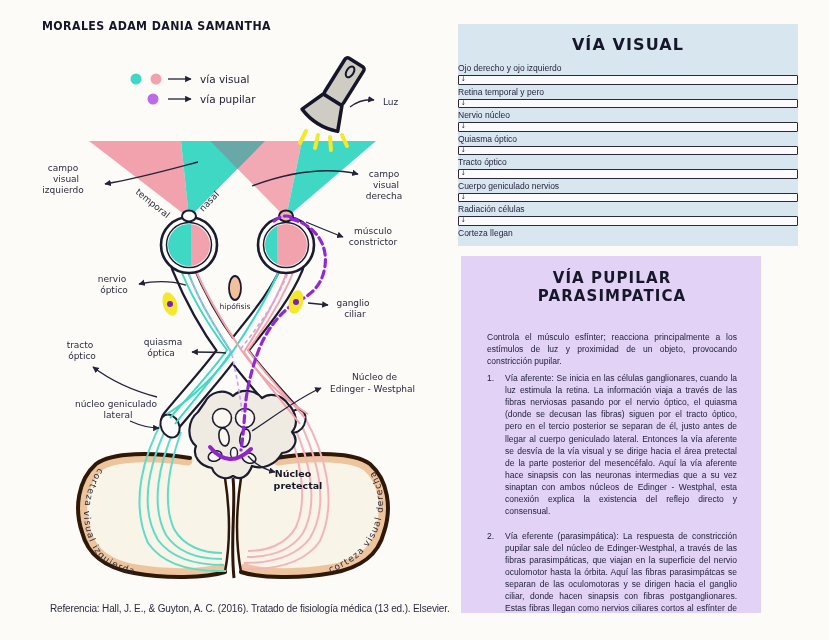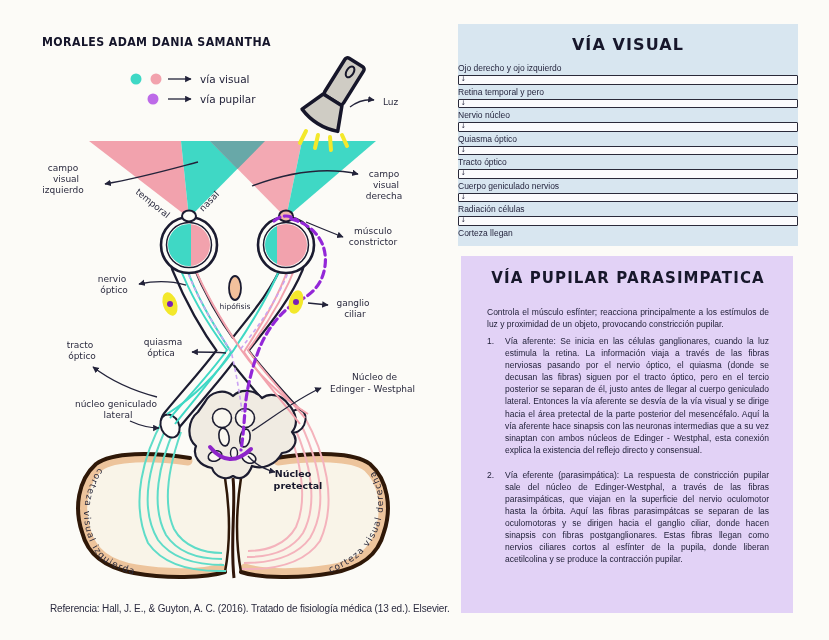--- a/index.html
+++ b/index.html
@@ -1,42 +1,42 @@
 <!DOCTYPE html>
 <html><head>
 <meta charset="utf-8">
 <style>
   html,body{margin:0;padding:0;}
   body{width:829px;height:640px;position:relative;background:#fcfbf7;overflow:hidden;
        font-family:"DejaVu Sans",sans-serif;}
-  .author{position:absolute;left:42px;top:36px;font-size:11px;font-weight:700;
+  .author{position:absolute;left:42px;top:20px;font-size:11px;font-weight:700;
           letter-spacing:.4px;color:#15152a;transform:scaleY(1.05);}
   .reference{position:absolute;left:50px;top:603px;width:402px;font-size:10px;
              letter-spacing:-0.15px;color:#2b2b3f;font-family:"Liberation Sans",sans-serif;}
   svg.diagram{position:absolute;left:0;top:0;}
   .lbl{font-family:"DejaVu Sans",sans-serif;font-size:9px;fill:#2b2b3f;}
   .lbl.small{font-size:7.5px;}
   .lbl.bold{font-weight:700;font-size:9.5px;fill:#17172b;}
   .legendtxt{font-size:10.5px;fill:#23233a;}
   .curvetxt{font-size:9px;fill:#2a2a3c;letter-spacing:1.2px;}
   .panel{position:absolute;box-sizing:border-box;}
   .panel.blue{left:458px;top:24px;width:340px;height:222px;background:#d8e6f0;
               padding-top:11px;}
-  .panel.purple{left:461px;top:256px;width:332px;height:357px;background:#e2d2f6;
+  .panel.purple{left:461px;top:256px;width:300px;height:357px;background:#e2d2f6;
                 padding:13px 24px 8px 26px;overflow:hidden;}
   .ptitle{text-align:center;font-weight:700;font-size:16px;letter-spacing:1.1px;
           color:#17172b;font-family:"DejaVu Sans",sans-serif;}
   .panel.purple .ptitle{font-size:15px;}
   .flow{display:flex;flex-direction:column;gap:2px;margin-top:9px;}
   .stepx{font-size:8.5px;color:#1f1f38;font-family:"Liberation Sans",sans-serif;}
   .arrbox{display:inline-block;border:1px solid #2a2a3a;background:#fbfbfd;font-size:6.5px;
           line-height:7.5px;padding:0 1.5px;border-radius:1px;color:#1f1f38;}
   .pbody{font-family:"Liberation Sans",sans-serif;font-size:8.5px;line-height:1.42;
          color:#1d1d35;text-align:justify;}
-  .intro{margin-top:19px;}
+  .intro{margin-top:26px;}
   .subhead{margin-top:10px;text-decoration:underline;font-weight:700;}
   .numitem{display:flex;margin-top:5px;}
   .numitem .num{width:9px;flex:0 0 9px;margin-right:9px;text-align:left;}
   .numitem.second{margin-top:13px;}
 </style>
 </head>
 <body>
 
 <div class="author">MORALES ADAM DANIA SAMANTHA</div>
 

